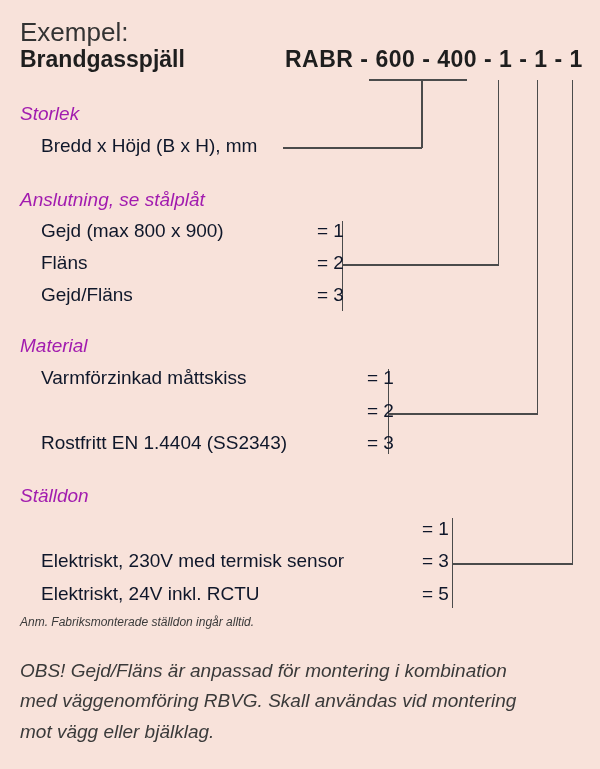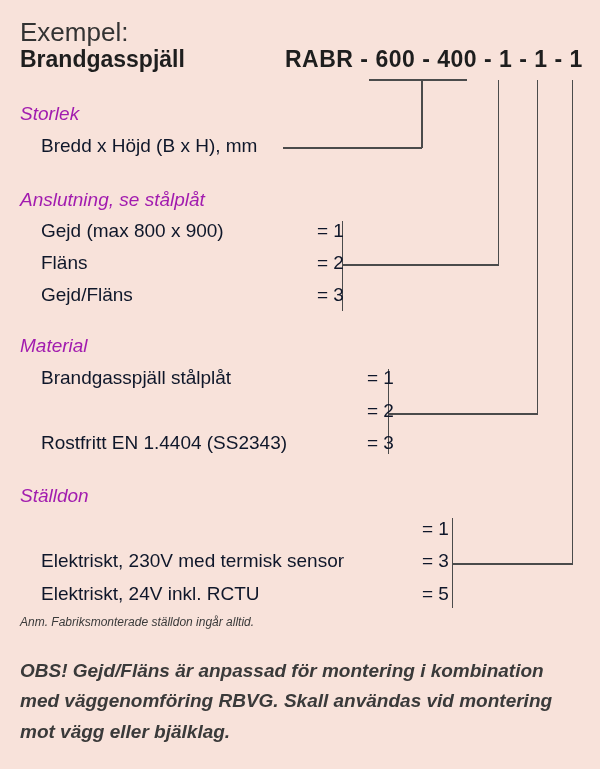--- a/index.html
+++ b/index.html
@@ -13,21 +13,21 @@
   }
   .abs{position:absolute;line-height:1;white-space:nowrap;}
   .exempel{left:20px;top:19px;font-size:26px;color:#333;}
   .product{left:20px;top:48px;font-size:23px;font-weight:bold;color:#1e1e1e;text-align:right;}
   .code{left:285px;top:48px;font-size:23px;font-weight:bold;color:#1e1e1e;letter-spacing:0.5px;}
   .sec-title{font-size:19px;font-style:italic;color:#a21caf;left:20px;}
   .row{left:20px;right:0;font-size:19px;color:#0f172a;margin-left:21px;}
   .row .lbl{display:inline-block;}
   .row .val{position:absolute;top:0;}
   .anm{left:20px;font-size:12px;font-style:italic;color:#3a3a3a;}
-  .obs{left:20px;font-size:19px;font-style:italic;color:#3a3a3a;font-weight:bold;}
+  .obs{left:20px;font-size:19px;font-style:italic;color:#3a3a3a;}
   .ln{position:absolute;background:#4b4b4b;}
 </style>
 </head>
 <body>
 
 <div>
 
   <div class="abs exempel">Exempel:</div>
   <div class="abs product">Brandgasspjäll</div>
   <div class="abs code">RABR - 600 - 400 - 1 - 1 - 1</div>
@@ -63,21 +63,21 @@
     <span class="lbl">Fläns</span>
     <span class="val" style="left:276px;">= 2</span>
   </div>
   <div class="abs row" style="top:285px;">
     <span class="lbl">Gejd/Fläns</span>
     <span class="val" style="left:276px;">= 3</span>
   </div>
 
   <div class="abs sec-title" style="top:336px;">Material</div>
   <div class="abs row" style="top:368px;">
-    <span class="lbl">Brandgasspjäll stålplåt</span>
+    <span class="lbl">Varmförzinkad måttskiss</span>
     <span class="val" style="left:326px;">= 1</span>
   </div>
   <div class="abs row" style="top:401px;">
     <span class="val" style="left:326px;">= 2</span>
   </div>
   <div class="abs row" style="top:433px;">
     <span class="lbl">Rostfritt EN 1.4404 (SS2343)</span>
     <span class="val" style="left:326px;">= 3</span>
   </div>
 

